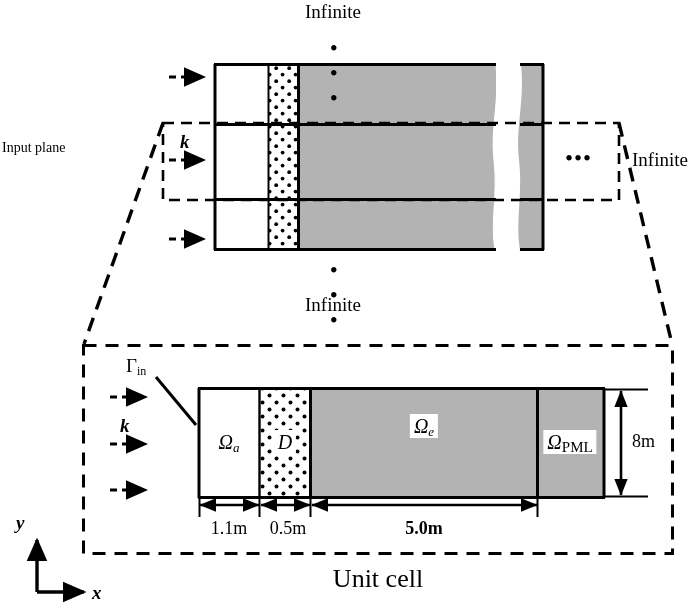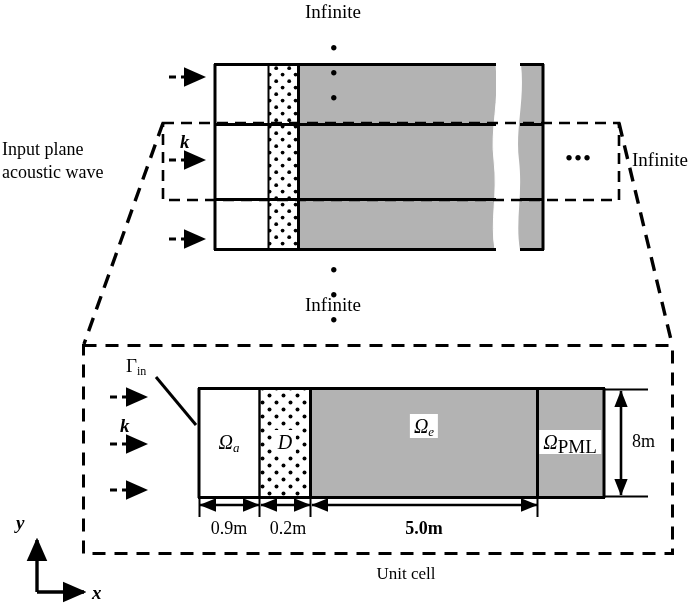--- a/index.html
+++ b/index.html
@@ -28,37 +28,37 @@
   .lbl {
     position: absolute;
     white-space: nowrap;
     line-height: 1.08;
     font-family: "Liberation Serif", "DejaVu Serif", serif;
     color: #000;
   }
   .lbl-c { transform: translateX(-50%); }
   .t-infinite { font-size: 19px; }
   .t-input {
-    font-size: 18px;
+    font-size: 14px;
     text-align: left;
   }
-  .t-unitcell { font-size: 17px; margin-left: 28px; }
+  .t-unitcell { font-size: 26px; }
   .t-dim { font-size: 18px; }
   .t-dim1m { font-size: 18px; }
   .t-region {
     font-size: 20px;
     font-style: italic;
   }
   .t-region .sub {
     font-size: 13px;
     font-style: italic;
     vertical-align: -0.22em;
   }
   .t-region .subup {
-    font-size: 19px;
+    font-size: 15px;
     font-style: normal;
     vertical-align: -0.22em;
     letter-spacing: 0px;
     margin-top: 11px;
   }
   .t-gamma {
     font-size: 19px;
     font-style: normal;
   }
   .t-gamma .sub {
@@ -213,38 +213,37 @@
 
   <div class="lbl lbl-c" style="left:333px; top:258px; font-size:23px; letter-spacing:0; line-height:0.72; writing-mode:vertical-rl; text-orientation:upright;">•••</div>
 
   <div class="lbl lbl-c t-infinite" style="left:333px; top:295px;">Infinite</div>
 
   <div class="lbl t-infinite" style="left:632px; top:150px;">Infinite</div>
 
   <div class="lbl" style="left:565px; top:147px; font-size:23px; letter-spacing:1px;">•••</div>
 
   <div class="lbl t-input" style="left:2px; top:140px;">Input plane</div>
-  <div class="lbl t-input" style="left:2px; top:163px;">acoustic wave</div>
 
   <div class="lbl t-k" style="left:180px; top:132px;">k</div>
 
   <div class="lbl t-gamma" style="left:126px; top:356px;"><span>Γ</span><span class="sub">in</span></div>
 
   <div class="lbl t-k" style="left:120px; top:416px;">k</div>
 
   <div class="lbl lbl-c t-region" style="left:229px; top:432px;"><span>Ω</span><span class="sub">a</span></div>
 
   <div class="lbl lbl-c t-region" style="left:285px; top:432px;"><span class="boxed">D</span></div>
 
   <div class="lbl lbl-c t-region" style="left:424px; top:416px;"><span class="boxed"><span>Ω</span><span class="sub">e</span></span></div>
 
   <div class="lbl lbl-c t-region" style="left:570px; top:432px;"><span class="boxed"><span>Ω</span><span class="subup">PML</span></span></div>
 
-  <div class="lbl lbl-c t-dim" style="left:229px; top:519px;">0.9m</div>
-  <div class="lbl lbl-c t-dim" style="left:288px; top:519px;">0.2m</div>
+  <div class="lbl lbl-c t-dim" style="left:229px; top:519px;">1.1m</div>
+  <div class="lbl lbl-c t-dim" style="left:288px; top:519px;">0.5m</div>
   <div class="lbl lbl-c t-dim" style="left:424px; top:519px;font-weight:bold;">5.0m</div>
   <div class="lbl t-dim1m" style="left:632px; top:432px;">8m</div>
 
   <div class="lbl lbl-c t-unitcell" style="left:378px; top:565px;">Unit cell</div>
 
   <div class="lbl t-axis" style="left:16px; top:513px;">y</div>
   <div class="lbl t-axis" style="left:92px; top:583px;">x</div>
 
 </div>
 

